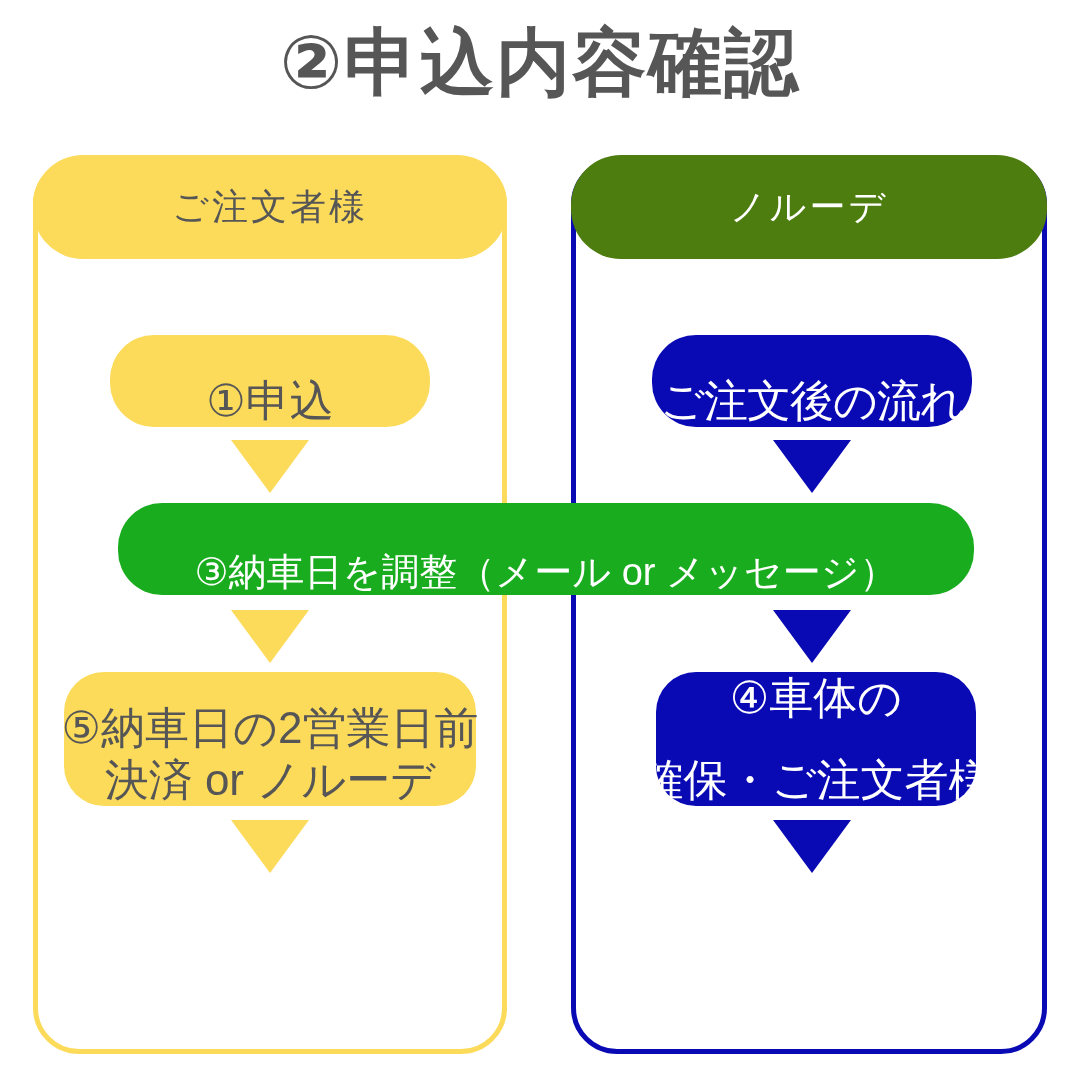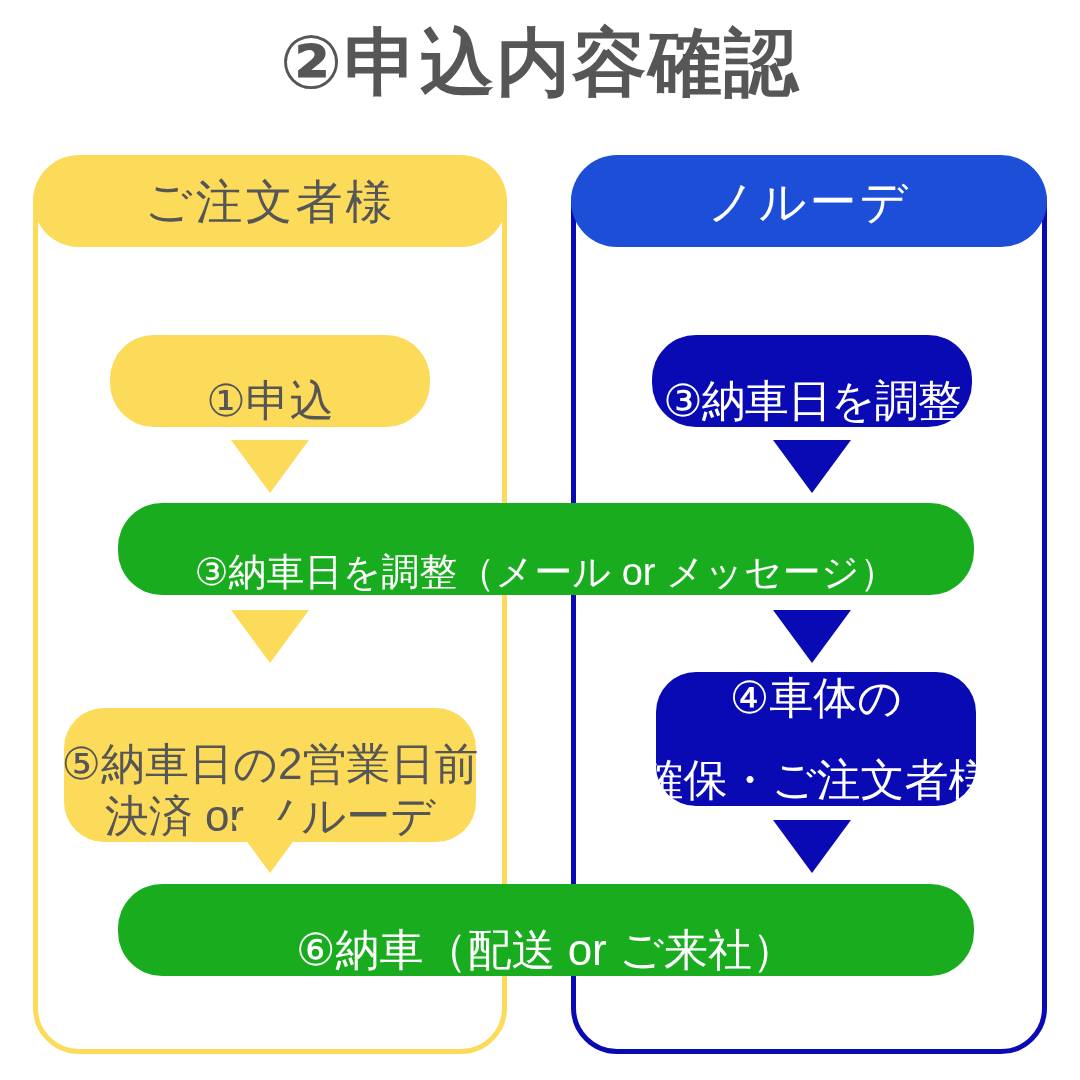--- a/index.html
+++ b/index.html
@@ -52,41 +52,41 @@
   #lane-company {
     left: 571px;
     width: 476px;
     border-color: #0A0AB4;
   }
 
   
   .lane-header {
     position: absolute;
     top: 155px;
-    height: 92px;
+    height: 104px;
     border-radius: 50px;
     display: flex;
     align-items: center;
     justify-content: center;
-    font-size: 47px;
+    font-size: 36px;
     line-height: 1;
     letter-spacing: 3px;
     white-space: nowrap;
     text-align: center;
   }
   #lane-header-customer {
     left: 33px;
     width: 474px;
     background: #FCDB5B;
     color: #565656;
   }
   #lane-header-company {
     left: 571px;
     width: 476px;
-    background: #1d4ed8;
+    background: #4d7c0f;
     color: #ffffff;
   }
 
   
   .step {
     position: absolute;
     display: flex;
     flex-direction: column;
     align-items: center;
     justify-content: flex-end;
@@ -110,21 +110,21 @@
   #step-2 {
     left: 652px; top: 335px; width: 320px; height: 92px;
     font-size: 44px; letter-spacing: -1px;
   }
   #step-3 {
     left: 118px; top: 503px; width: 856px; height: 92px;
     font-size: 38px;
   }
   #step-5 {
     left: 64px; top: 672px; width: 412px; height: 134px;
-    font-size: 44px; border-radius: 40px; margin-top: 36px;
+    font-size: 44px; border-radius: 40px;
   }
   #step-4 {
     left: 656px; top: 672px; width: 320px; height: 134px;
     font-size: 44px; border-radius: 40px; gap: 30px;
   }
   #step-6 {
     left: 118px; top: 884px; width: 856px; height: 92px;
     font-size: 44px;
   }
 
@@ -161,21 +161,21 @@
   </div>
   <div class="lane-header" id="lane-header-company">
     <span>ノルーデ</span>
   </div>
 
   <div class="step step-yellow" id="step-1">
     <span class="line">①申込</span>
   </div>
 
   <div class="step step-blue" id="step-2">
-    <span class="line">③納車日を調整</span>
+    <span class="line">ご注文後の流れ</span>
   </div>
 
   <div class="arrow arrow-yellow" id="arrow-1-3"></div>
   <div class="arrow arrow-blue" id="arrow-2-3"></div>
 
   <div class="step step-green" id="step-3">
     <span class="line">③納車日を調整（メール or メッセージ）</span>
   </div>
 
   <div class="arrow arrow-yellow" id="arrow-3-5"></div>
@@ -187,17 +187,14 @@
   </div>
 
   <div class="step step-blue" id="step-4">
     <span class="line">④車体の</span>
     <span class="line">確保・ご注文者様</span>
   </div>
 
   <div class="arrow arrow-yellow" id="arrow-5-6"></div>
   <div class="arrow arrow-blue" id="arrow-4-6"></div>
 
-  <div class="step step-green" id="step-6">
-    <span class="line">⑥納車（配送 or ご来社）</span>
-  </div>
 
 </div>
 
 </body></html>

